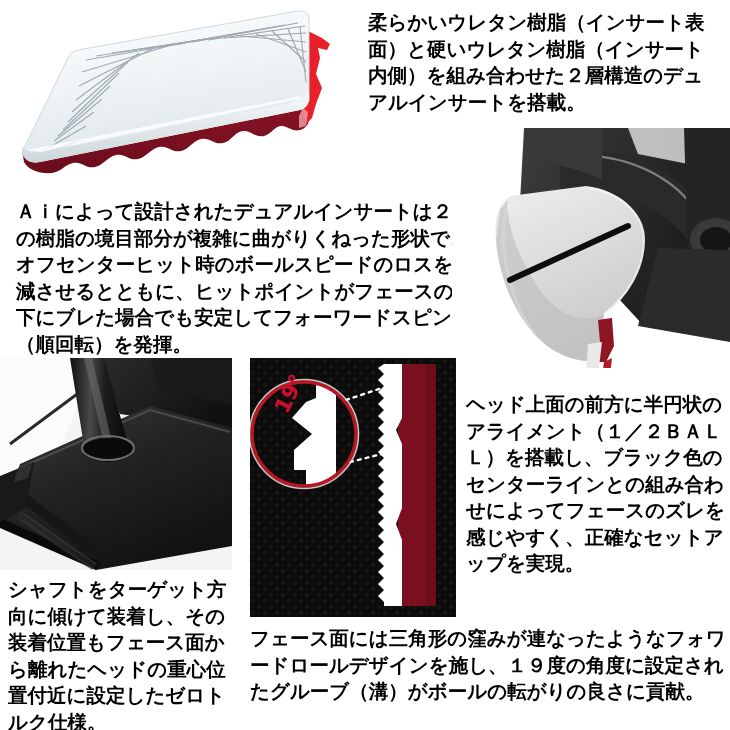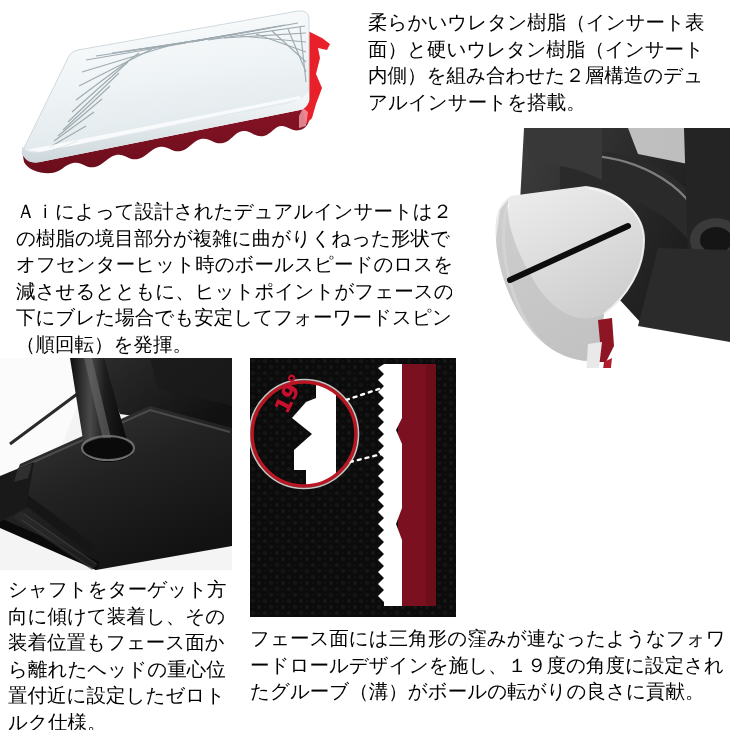--- a/index.html
+++ b/index.html
@@ -8,21 +8,21 @@
     background:#ffffff;
     font-family:"DejaVu Sans","Liberation Sans",sans-serif;
     position:relative;
     overflow:hidden;
     -webkit-font-smoothing:none;
   }
   .page{position:relative;width:730px;height:730px;}
 
   .jp{
     font-family:"DejaVu Sans","Liberation Sans",sans-serif;
-    font-weight:400;
+    font-weight:700;
     color:#000000;
     font-size:19.5px;
     line-height:26.5px;
     letter-spacing:0px;
     white-space:pre-line;
   }
 
   
   .fr{position:absolute;}
 
@@ -310,18 +310,19 @@
 
           <path d="M66,24 L86,24 L86,128 L56,128 L56,112 L44,112 L44,92 L62,76 L42,60 L56,44 L66,40 Z" fill="#ffffff"></path>
         </g>
         <circle cx="54" cy="76" r="52" fill="none" stroke="#b81722" stroke-width="3.5"></circle>
         <circle cx="54" cy="76" r="54.5" fill="none" stroke="#e6e6e6" stroke-width="1.6" opacity="0.85"></circle>
       </g>
     </svg>
     <div class="deg-label">19°</div>
   </div>
 
+  <div class="fr jp" id="txt-alignment">ヘッド上面の前方に半円状のアライメント（１／２ＢＡＬＬ）を搭載し、ブラック色のセンターラインとの組み合わせによってフェースのズレを感じやすく、正確なセットアップを実現。</div>
 
   <div class="fr jp" id="txt-shaft">シャフトをターゲット方向に傾けて装着し、その装着位置もフェース面から離れたヘッドの重心位置付近に設定したゼロトルク仕様。</div>
 
   <div class="fr jp" id="txt-groove">フェース面には三角形の窪みが連なったようなフォワードロールデザインを施し、１９度の角度に設定されたグルーブ（溝）がボールの転がりの良さに貢献。</div>
 
 </div>
 
 </body></html>

